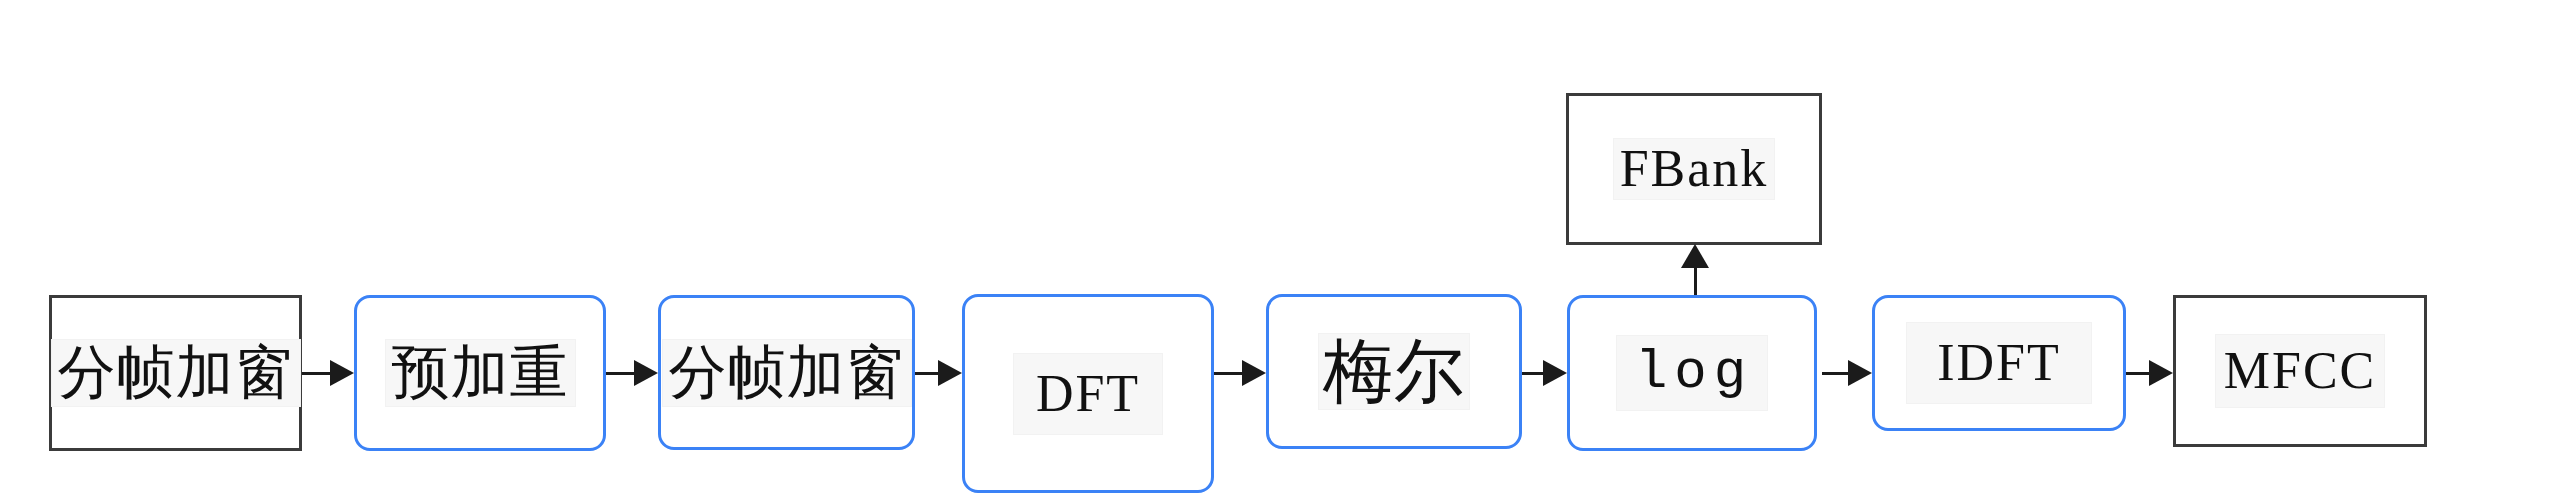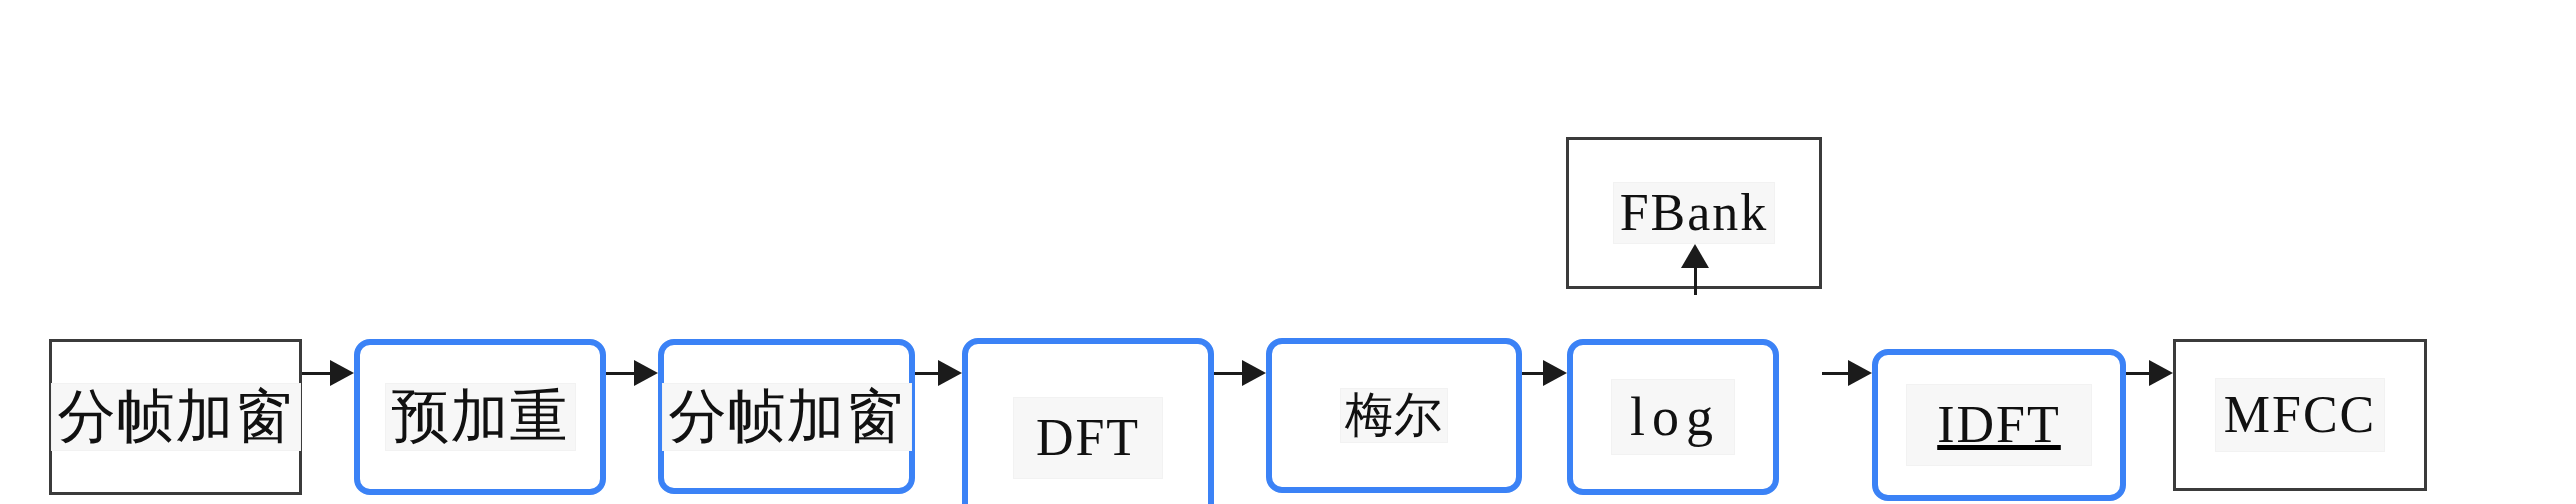--- a/index.html
+++ b/index.html
@@ -1,32 +1,32 @@
 <!DOCTYPE html>
 <html><head>
 <meta charset="utf-8">
 <style>
   html,body{margin:0;padding:0;background:#ffffff;}
   body{width:2576px;height:504px;overflow:hidden;
        font-family:"Liberation Serif","DejaVu Serif",serif;}
   #stage{position:relative;width:2576px;height:504px;background:#fff;}
 
   .node{position:absolute;box-sizing:border-box;background:#fff;
-        display:flex;align-items:center;justify-content:center;margin-top:44px;}
+        display:flex;align-items:center;justify-content:center;}
   .node.sharp{border:3px solid #3b3b3b;border-radius:0;}
-  .node.round{border:6px solid #3b82f6;border-radius:16px;}
+  .node.round{border:3px solid #3b82f6;border-radius:16px;}
 
   .lbl{position:relative;display:inline-block;white-space:nowrap;
        color:#111;line-height:1.0;text-align:center;
        background:#f7f7f7;box-shadow:0 0 0 1px #f2f2f2;
        padding:4px 6px;}
   .lbl.two{white-space:normal;line-height:1.02;}
 
   .cn{font-size:58px;letter-spacing:1px;}
-  .cn.small{font-size:48px;}
+  .cn.small{font-size:70px;}
   .en{font-size:52px;letter-spacing:2px;}
   .en.wide{font-size:54px;letter-spacing:7px;}
 
   
   .arrow{position:absolute;height:0;}
   .arrow .shaft{position:absolute;left:0;top:-1px;height:3px;background:#1b1b1b;}
   .arrow .head{position:absolute;top:-13px;width:0;height:0;
                border-top:13px solid transparent;
                border-bottom:13px solid transparent;
                border-left:24px solid #1b1b1b;}
@@ -93,30 +93,30 @@
     <span class="lbl cn small two" style="padding:2px 4px;">
       <span style="display:block;">梅尔</span>
     </span>
   </div>
 
   <div class="arrow" style="left:1522px;top:373px;width:45px;">
     <div class="shaft" style="width:21px;"></div>
     <div class="head" style="left:21px;"></div>
   </div>
 
-  <div class="node round" style="left:1567px;top:295px;width:212px;height:156px;">
+  <div class="node round" style="left:1567px;top:295px;width:250px;height:156px;font-family:Liberation Mono, monospace;">
     <span class="lbl en wide" style="padding:10px 14px 10px 18px;">log</span>
   </div>
 
   <div class="arrow" style="left:1822px;top:373px;width:50px;">
     <div class="shaft" style="width:26px;"></div>
     <div class="head" style="left:26px;"></div>
   </div>
 
-  <div class="node round" style="left:1872px;top:305px;width:254px;height:152px;text-decoration:underline;">
+  <div class="node round" style="left:1872px;top:295px;width:254px;height:136px;">
     <span class="lbl en" style="padding:14px 30px;">IDFT</span>
   </div>
 
   <div class="arrow" style="left:2126px;top:373px;width:47px;">
     <div class="shaft" style="width:23px;"></div>
     <div class="head" style="left:23px;"></div>
   </div>
 
   <div class="node sharp" style="left:2173px;top:295px;width:254px;height:152px;justify-content:center;">
     <span class="lbl en" style="padding:10px 8px;">MFCC</span>

